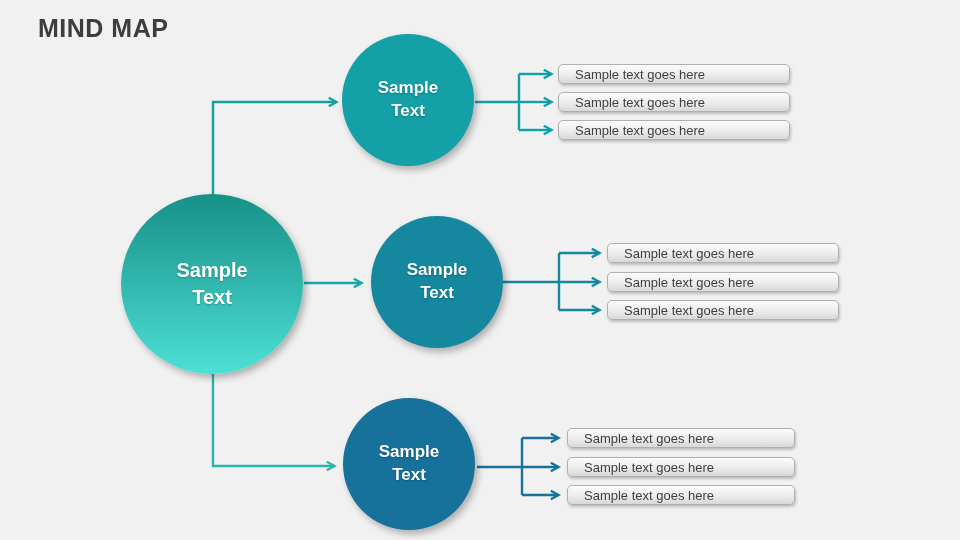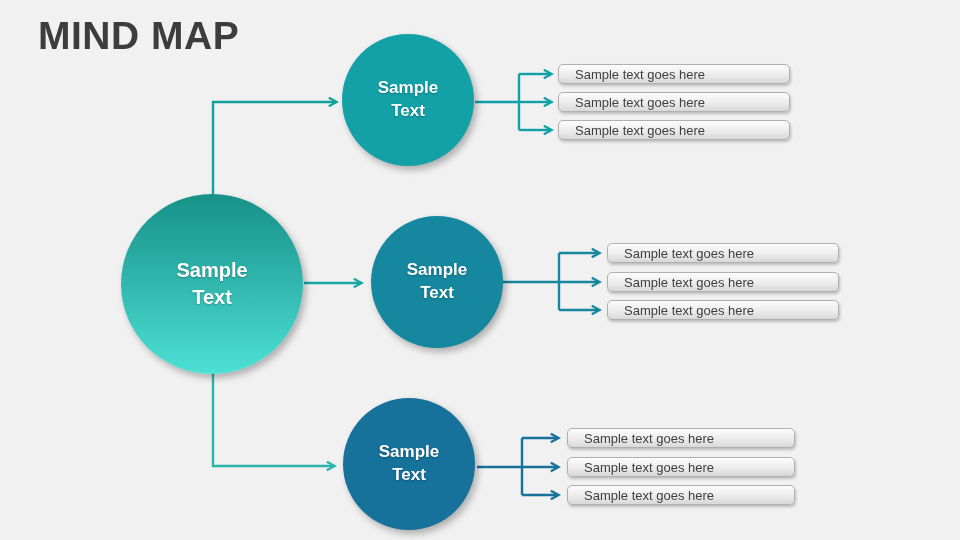--- a/index.html
+++ b/index.html
@@ -12,21 +12,21 @@
     width: 960px;
     height: 540px;
     background: #f1f1f2;
     overflow: hidden;
     font-family: "Liberation Sans", sans-serif;
   }
   .title {
     position: absolute;
     left: 38px;
     top: 14px;
-    font-size: 39px;
+    font-size: 25px;
     font-weight: bold;
     color: #3d3d3d;
     letter-spacing: 0.5px;
   }
   .connectors {
     position: absolute;
     left: 0;
     top: 0;
     pointer-events: none;
   }

